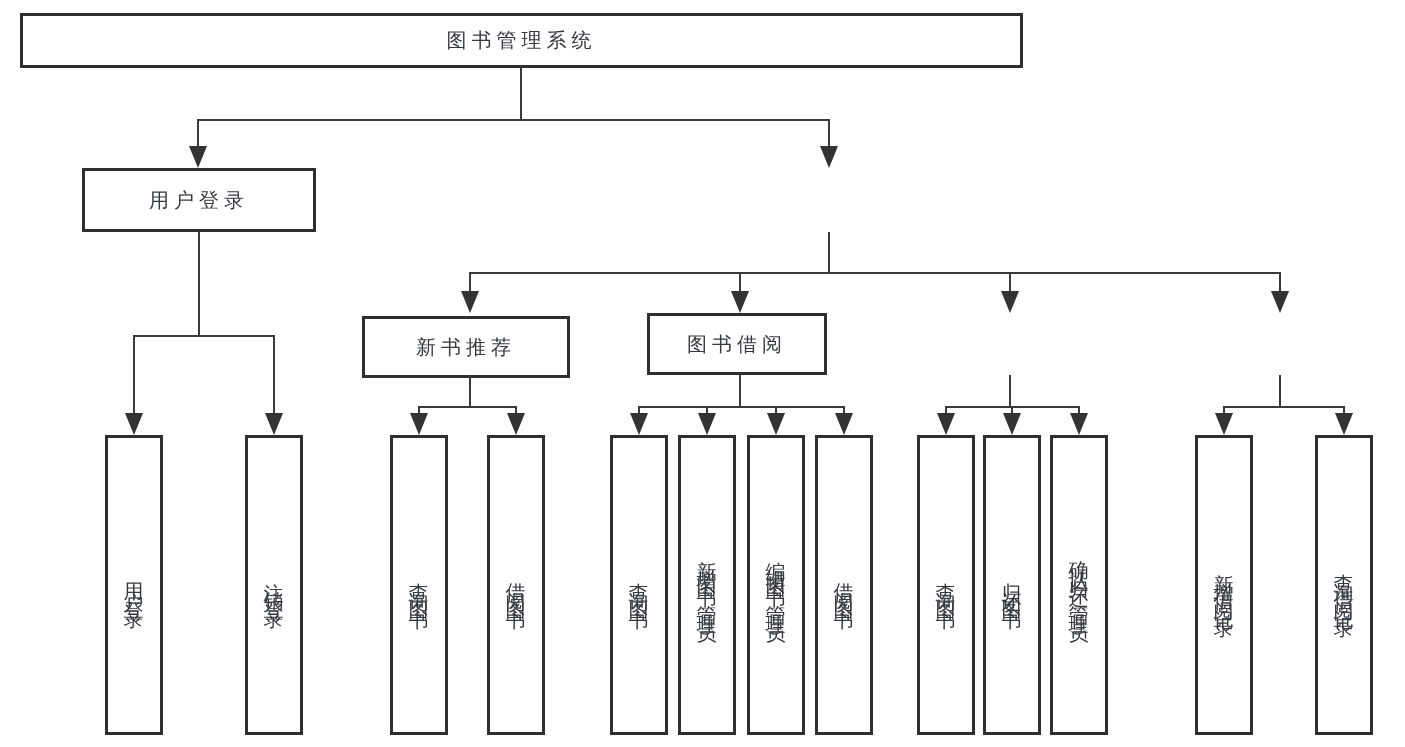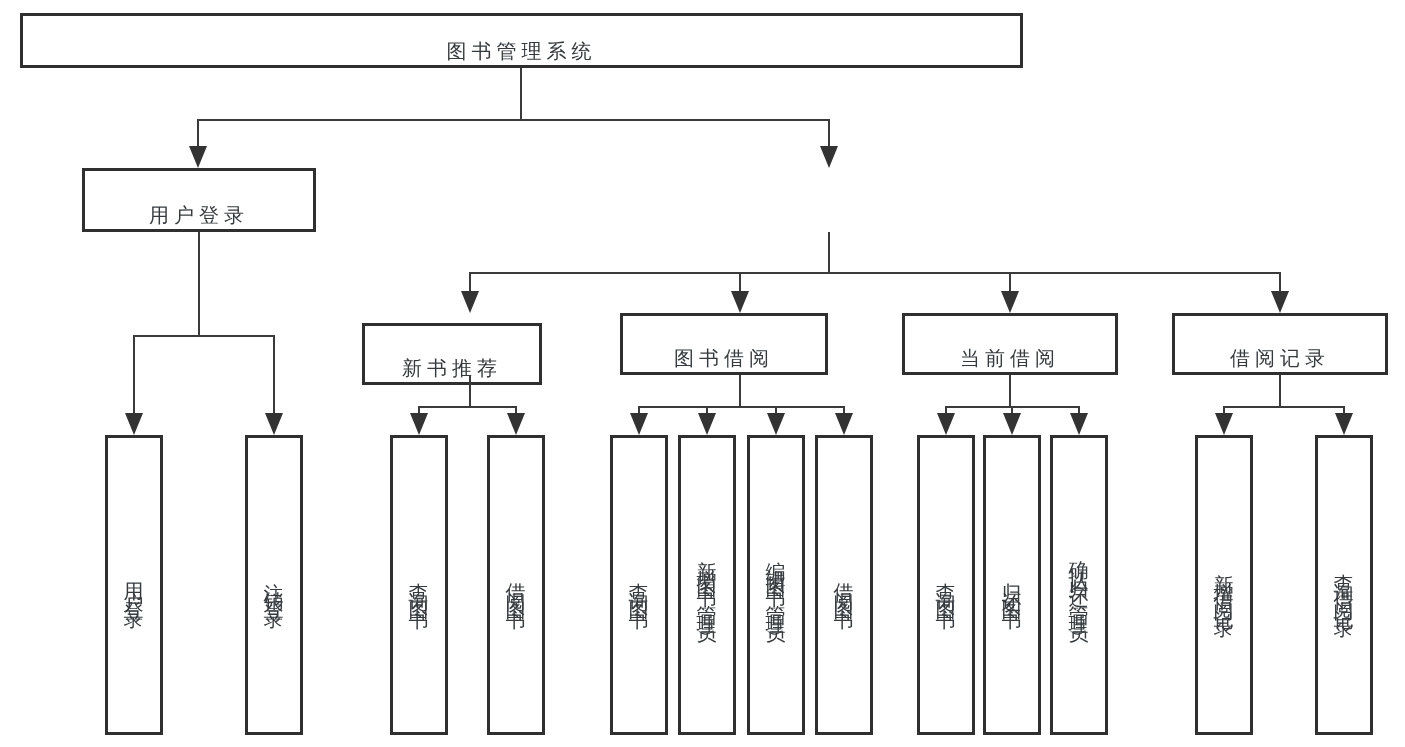--- a/index.html
+++ b/index.html
@@ -2,21 +2,21 @@
 <html><head>
 <meta charset="utf-8">
 <style>
   html,body{margin:0;padding:0;background:#fff;}
   .canvas{
     position:relative;width:1405px;height:747px;background:#ffffff;overflow:hidden;
     font-family:"Liberation Sans","DejaVu Sans",sans-serif;
   }
   .box{
     position:absolute;box-sizing:border-box;border:3px solid #2f2f2f;background:#fff;
-    display:flex;align-items:flex-end;justify-content:center;
+    display:flex;align-items:center;justify-content:center;
     font-size:20px;letter-spacing:5px;color:#353a3e;white-space:nowrap;
   }
   .vbox{
     position:absolute;box-sizing:border-box;border:3px solid #2f2f2f;background:#fff;
     display:flex;align-items:center;justify-content:center;
   }
   .vbox span{
     writing-mode:vertical-rl;text-orientation:mixed;
     font-size:20px;letter-spacing:9px;color:#353a3e;line-height:1;
   }
@@ -61,31 +61,25 @@
   <div class="hl" style="left:470px;top:272px;width:810px"></div>
   <div class="vl" style="left:469px;top:272px;height:22px"></div>
   <div class="ar" style="left:461px;top:291px"></div>
   <div class="vl" style="left:739px;top:272px;height:22px"></div>
   <div class="ar" style="left:731px;top:291px"></div>
   <div class="vl" style="left:1009px;top:272px;height:22px"></div>
   <div class="ar" style="left:1001px;top:291px"></div>
   <div class="vl" style="left:1279px;top:272px;height:22px"></div>
   <div class="ar" style="left:1271px;top:291px"></div>
 
-  <div class="box" style="left:362px;top:323px;width:180px;height:62px">
+  <div class="box" style="left:362px;top:316px;width:208px;height:62px">
     <span>新书推荐</span>
   </div>
-  <div class="box" style="left:620px;top:313px;width:208px;height:62px">
+  <div class="box" style="left:647px;top:313px;width:180px;height:62px">
     <span>图书借阅</span>
-  </div>
-  <div class="box" style="left:902px;top:313px;width:216px;height:62px">
-    <span>当前借阅</span>
-  </div>
-  <div class="box" style="left:1172px;top:313px;width:216px;height:62px">
-    <span>借阅记录</span>
   </div>
 
   <div class="vl" style="left:469px;top:375px;height:32px"></div>
   <div class="hl" style="left:419px;top:406px;width:97px"></div>
   <div class="vl" style="left:418px;top:406px;height:9px"></div>
   <div class="ar" style="left:410px;top:413px"></div>
   <div class="vl" style="left:515px;top:406px;height:9px"></div>
   <div class="ar" style="left:507px;top:413px"></div>
 
   <div class="vl" style="left:739px;top:375px;height:32px"></div>

